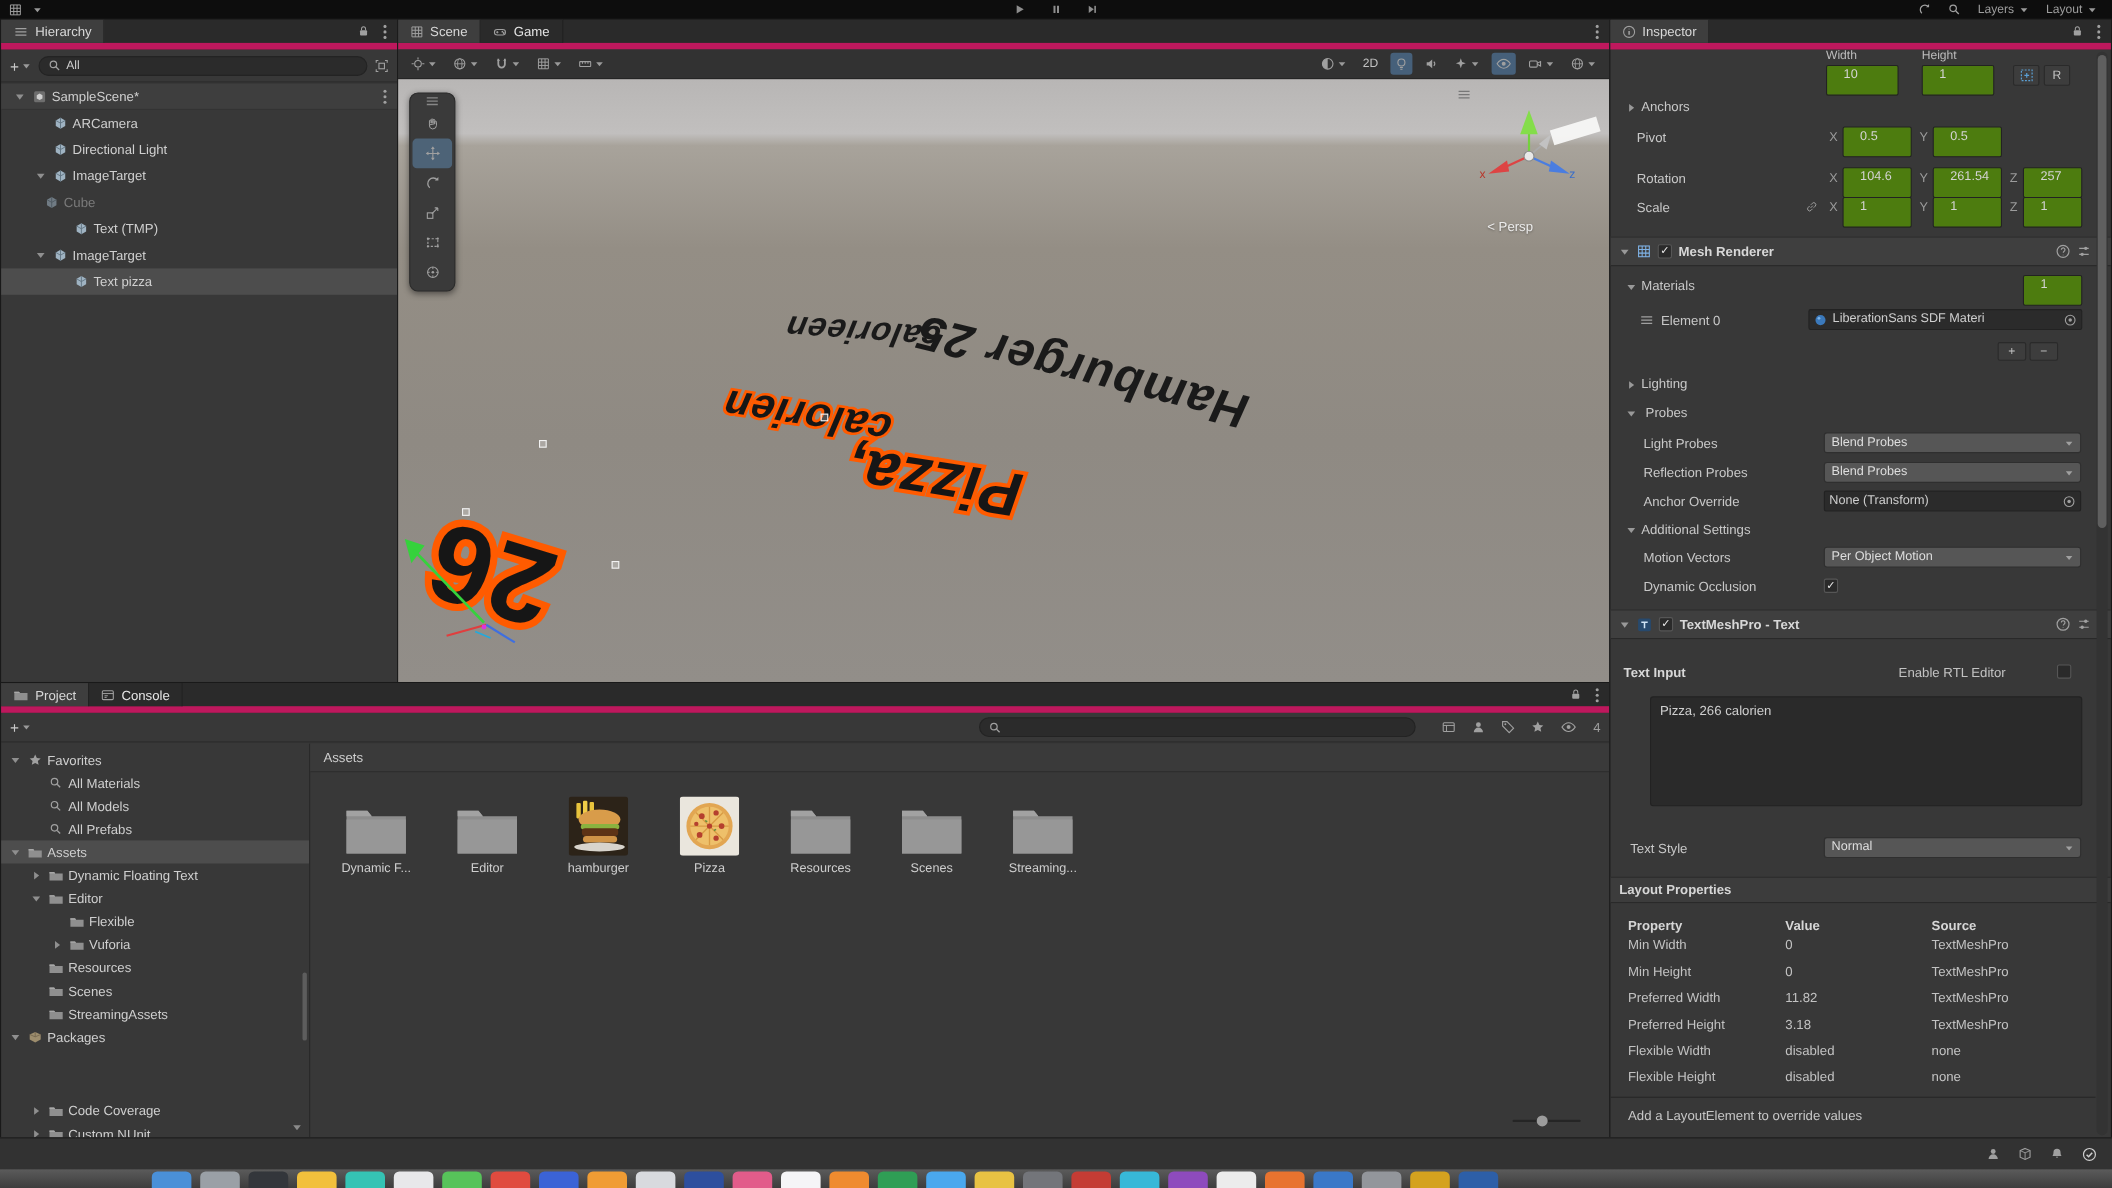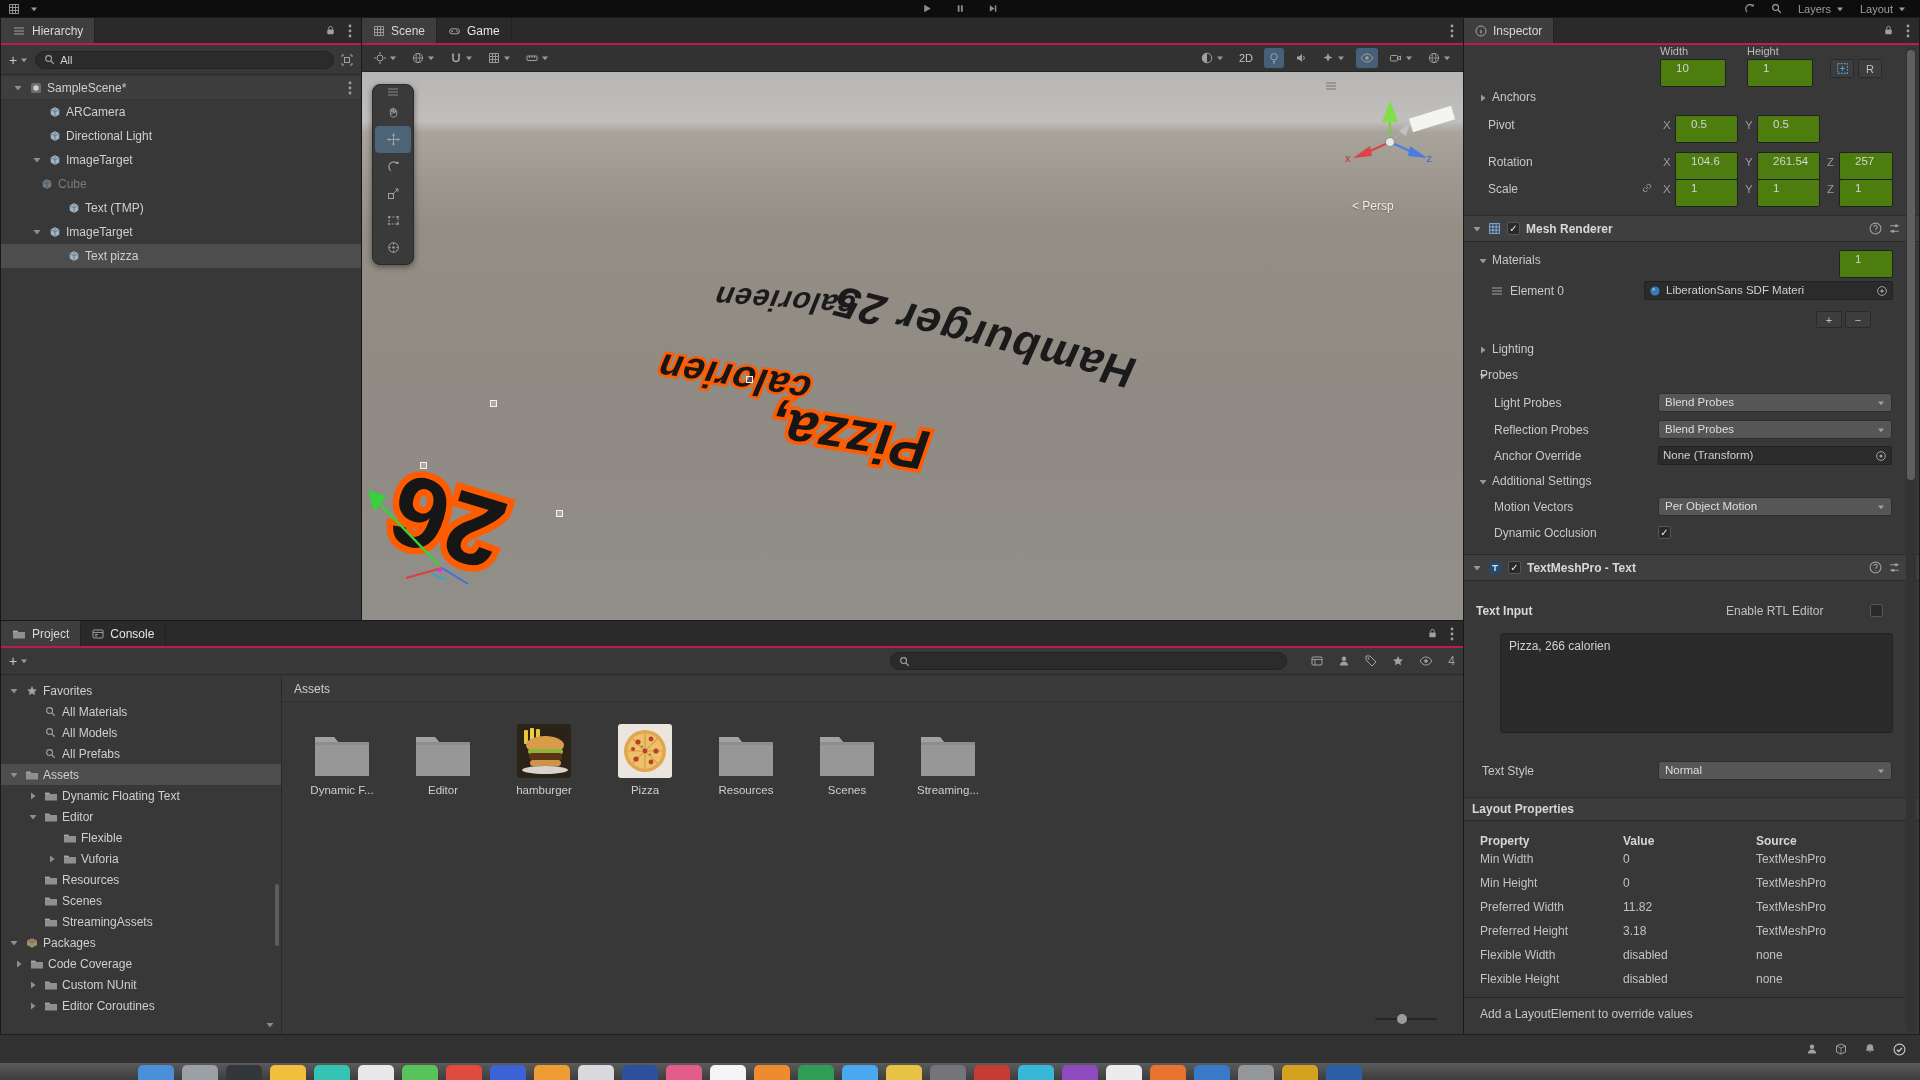--- a/index.html
+++ b/index.html
@@ -9,21 +9,21 @@
 .ico{display:inline-flex;align-items:center;justify-content:center;color:#a0a0a0;line-height:0}
 .caret{color:#9a9a9a}
 
 #topbar{position:absolute;left:0;top:0;width:1920px;height:17px;background:#0d0d0d;display:flex;align-items:center;z-index:50}
 .tb-left{display:flex;gap:10px;padding-left:8px;align-items:center}
 .tb-center{position:absolute;left:50%;transform:translateX(-50%);display:flex;gap:22px;align-items:center}
 .tb-center .ico{color:#8d8d8d}
 .tb-right{margin-left:auto;display:flex;gap:16px;align-items:center;padding-right:14px;color:#9d9d9d;font-size:11px}
 .tb-dd{display:inline-flex;gap:5px;align-items:center}
 
-.tabbar{height:27px;background:#2a2a2a;display:flex;align-items:stretch;border-bottom:2px solid #be185d}
+.tabbar{height:27px;background:#2a2a2a;display:flex;align-items:stretch;border-bottom:6px solid #be185d}
 .tab{display:flex;align-items:center;gap:6px;padding:0 11px;background:#2a2a2a;color:#e5e5e5;border-right:1px solid #222;font-size:12px}
 .tab.active{background:#3e3e3e;color:#d8d8d8}
 .tabbar-right{margin-left:auto;display:flex;align-items:center;gap:12px;padding:0 9px}
 
 #hierarchy{left:0;top:17px;width:362px;height:604px}
 .h-toolbar{height:30px;display:flex;align-items:center;gap:7px;padding:0 8px;border-bottom:1px solid #2a2a2a}
 .plusbtn{display:flex;align-items:center;gap:3px;color:#c9c9c9;font-size:14px}
 .searchbox{flex:1;height:18px;background:#2b2b2b;border:1px solid #232323;border-radius:9px;display:flex;align-items:center;gap:5px;padding:0 8px}
 .searchbox input{flex:1;background:transparent;border:none;outline:none;color:#cfcfcf;font-size:11px;font-family:inherit}
 .tree{position:absolute;left:0;right:0;bottom:0;overflow:hidden}
@@ -856,21 +856,21 @@
               </svg>
             </span>
             <span class="tree-ico ico">
               <svg xmlns="http://www.w3.org/2000/svg" viewBox="0 0 14 12" width="14" height="12">
                 <path d="M7 1.2l5 2.2V8L7 10.8 2 8V3.4z" fill="#9d8d6d"></path>
                 <path d="M7 1.2v4.4M7 5.6L2 3.4M7 5.6l5-2.2" stroke="#6e624a" stroke-width=".7" fill="none"></path>
               </svg>
             </span>
             <span class="tree-label">Packages</span>
           </div>
-          <div class="tree-row" style="height: 21px; padding-left: 11px;">
+          <div class="tree-row" style="height: 21px; padding-left: 25px; margin-top: 46px;">
             <span class="tree-arrow">
               <svg xmlns="http://www.w3.org/2000/svg" viewBox="0 0 10 10" width="10" height="10">
                 <path d="M3 1.5v7L7.6 5z" fill="currentColor"></path>
               </svg>
             </span>
             <span class="tree-ico ico">
               <svg xmlns="http://www.w3.org/2000/svg" viewBox="0 0 14 12" width="14" height="12">
                 <path d="M1 2.8h4.2l1 1.3H13v6.4H1z" fill="#8f8f8f"></path>
                 <path d="M1 2.8h4.2l1 1.3H1z" fill="#a8a8a8"></path>
               </svg>
@@ -1182,21 +1182,21 @@
           </svg>
         </span>
       <span class="ilabel" style="left:28px">Lighting</span>
     </div>
     <div class="irow" style="top:320px">
       <span class="fold ico" style="left:14px;top:6px">
           <svg xmlns="http://www.w3.org/2000/svg" viewBox="0 0 10 10" width="10" height="10">
             <path d="M1.5 3h7L5 7.6z" fill="currentColor"></path>
           </svg>
         </span>
-      <span class="ilabel" style="left:16px">Probes</span>
+      <span class="ilabel" style="left:32px">Probes</span>
     </div>
     <div class="irow" style="top:348px">
       <span class="ilabel" style="left:30px">Light Probes</span>
       <div class="ddfield" style="left:194px;width:234px">
         <span>Blend Probes</span>
         <span class="ico dd-caret">
             <svg xmlns="http://www.w3.org/2000/svg" viewBox="0 0 8 8" width="8" height="8">
               <path d="M1 2.5h6L4 6.2z" fill="currentColor"></path>
             </svg>
           </span>

